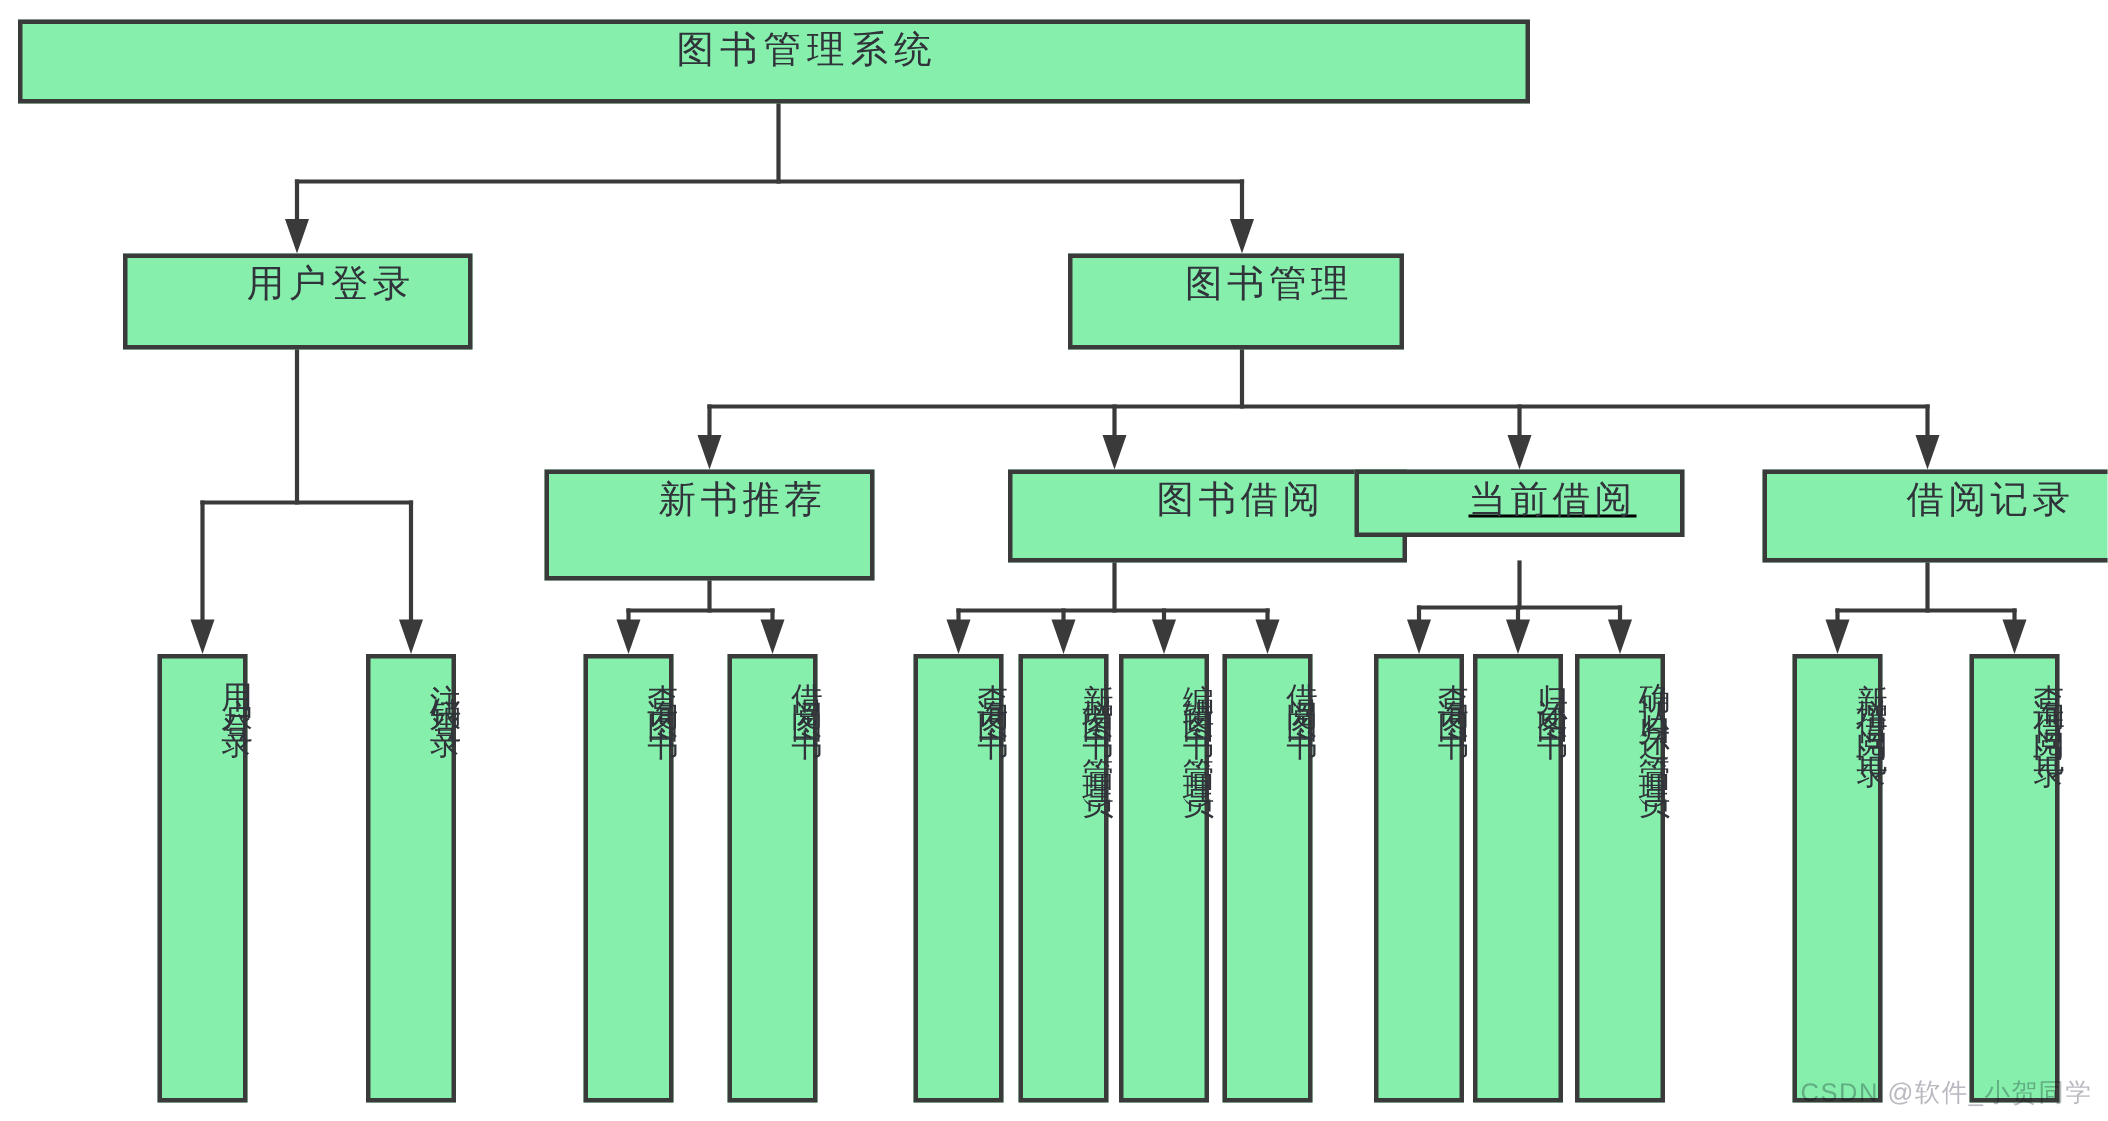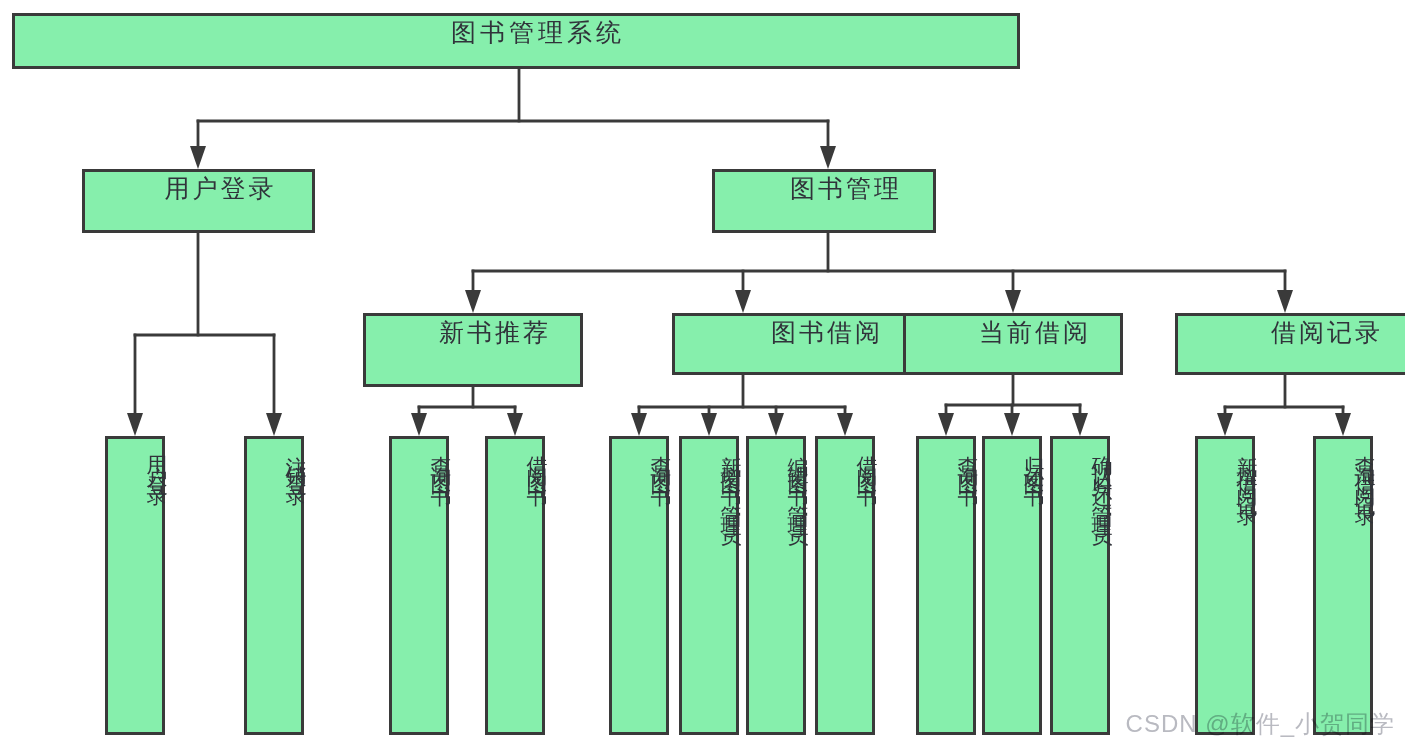--- a/index.html
+++ b/index.html
@@ -26,31 +26,31 @@
   .leaf .vlbl{
     writing-mode:vertical-rl;font-size:21px;letter-spacing:10px;
     color:var(--text);white-space:nowrap;
   }
   
   #n-root{left:12px;top:13px;width:1008px;height:56px;}
   #n-user-login{left:82px;top:169px;width:233px;height:64px;}
   #n-book-mgmt{left:712px;top:169px;width:224px;height:64px;}
   #n-new-book{left:363px;top:313px;width:220px;height:74px;}
   #n-borrowing{left:660px;top:313px;width:266px;height:62px;margin-left:12px;}
-  #n-current{left:903px;top:313px;width:220px;height:62px;}
+  #n-current{left:903px;top:313px;width:220px;height:45px;text-decoration:underline;}
   #n-records{left:1175px;top:313px;width:260px;height:62px;}
   .leaf{top:436px;width:60px;height:299px;}
   #l11{left:105px;} #l12{left:244px;}
   #l21{left:389px;} #l22{left:485px;}
   #l31{left:609px;} #l32{left:679px;} #l33{left:746px;} #l34{left:815px;}
   #l41{left:916px;} #l42{left:982px;} #l43{left:1050px;}
   #l51{left:1195px;} #l52{left:1313px;}
   #watermark{
     position:absolute;right:10px;bottom:7px;z-index:5;
-    font-size:24px;letter-spacing:1px;color:var(--wm);
+    font-size:17px;letter-spacing:1px;color:var(--wm);
     mix-blend-mode:multiply;white-space:nowrap;margin-top:46px;
   }
 </style>
 </head>
 <body>
 
 <svg id="connectors" width="1405" height="747" viewBox="0 0 1405 747">
     <g>
       <line x1="519" y1="69" x2="519" y2="121" stroke="#3a3a3a" stroke-width="2.8" stroke-linecap="square"></line>
       <line x1="198" y1="121" x2="828" y2="121" stroke="#3a3a3a" stroke-width="2.8" stroke-linecap="square"></line>

